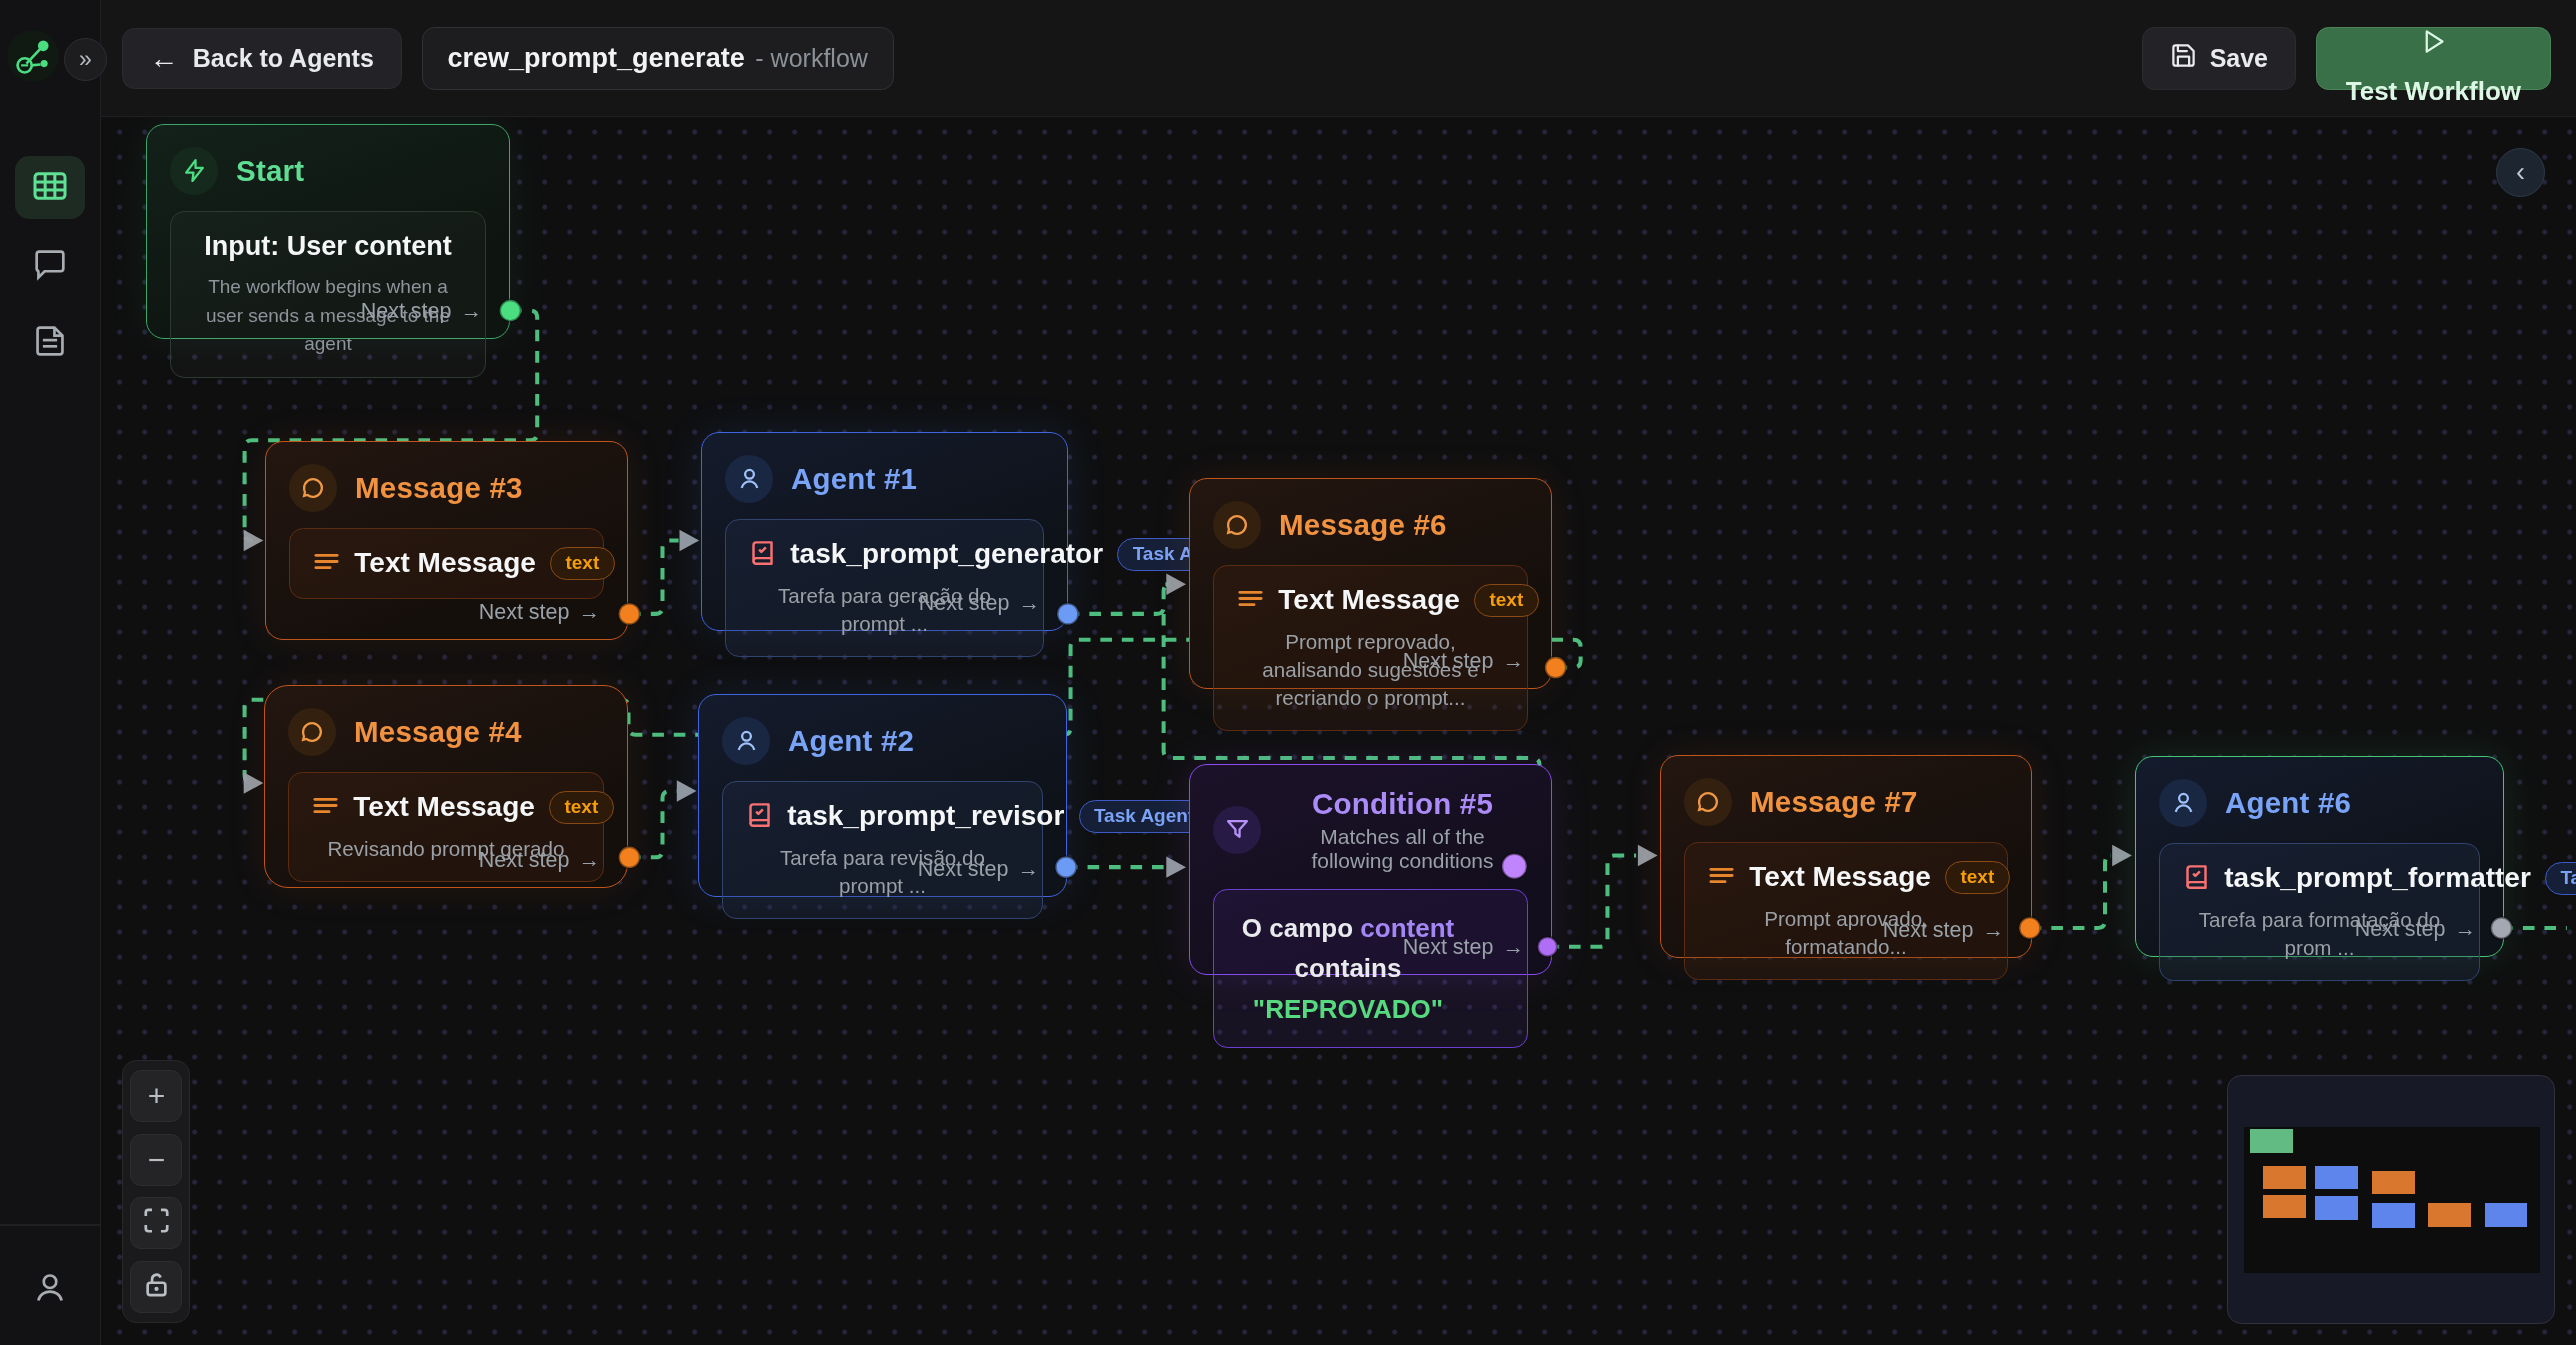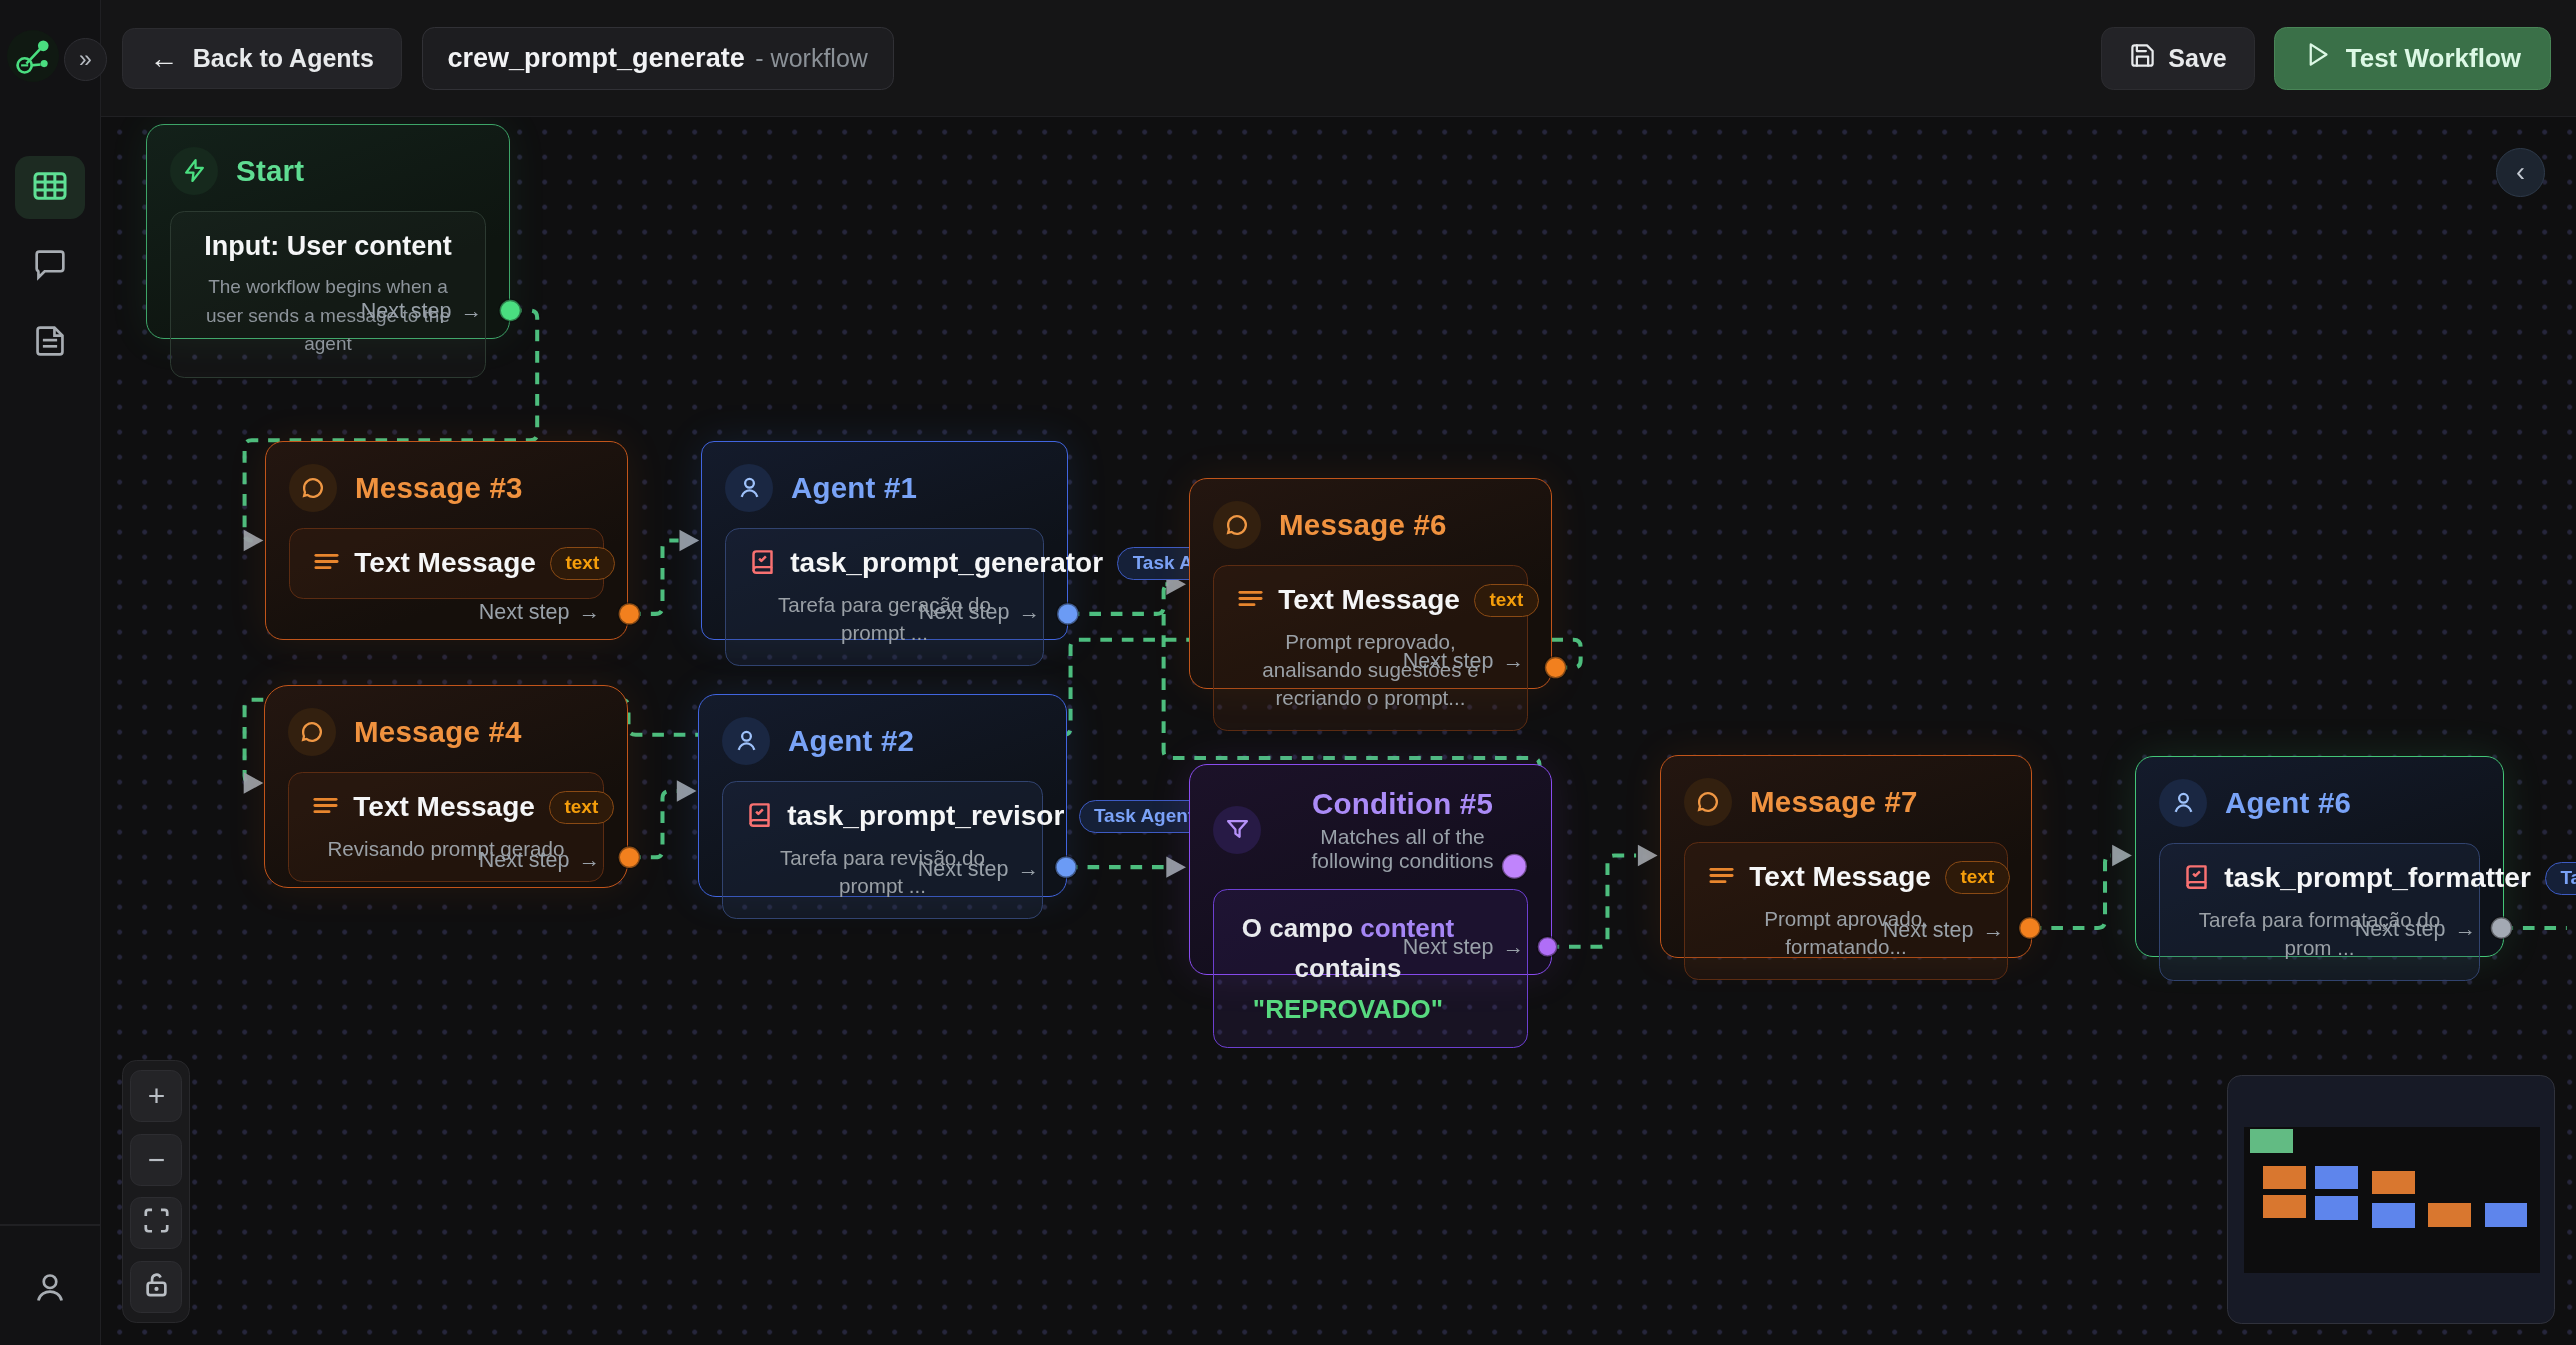--- a/index.html
+++ b/index.html
@@ -7,21 +7,21 @@
 
   
   #topbar{position:absolute;left:100px;top:0;right:0;height:116px;background:#151516;border-bottom:1.8px solid #202023;display:flex;align-items:center;z-index:10;}
   #sidebar{position:absolute;left:0;top:0;width:100px;height:1345px;background:#121214;border-right:1.8px solid #202023;z-index:11;}
   .tb-btn{display:flex;align-items:center;gap:14.3px;height:61px;border-radius:12.5px;background:#232327;color:#e8eaec;font-size:25px;font-weight:600;padding:0 27px;margin-left:21.5px;border:0.9px solid #2c2c30;cursor:pointer;}
   .tb-chip{display:flex;align-items:center;gap:10.7px;height:61px;border-radius:12.5px;background:#1d1d20;border:0.9px solid #313136;padding:0 25px;margin-left:19.7px;}
   .chip-title{color:#f2f3f5;font-size:27px;font-weight:700;}
   .chip-suffix{color:#8b9197;font-size:25px;font-weight:400;}
   #tb-right{margin-left:auto;display:flex;align-items:center;margin-right:25px;}
   .tb-save{display:flex;align-items:center;gap:12.5px;height:63px;border-radius:12.5px;background:#232327;border:0.9px solid #2c2c30;color:#e8eaec;font-size:25px;font-weight:600;padding:0 27px;cursor:pointer;}
-  .tb-test{display:flex;align-items:center;gap:14.3px;height:63px;border-radius:12.5px;background:#3a7048;border:0.9px solid #498557;color:#dcf8e5;font-size:26px;font-weight:700;padding:0 29px;margin-left:19.7px;cursor:pointer;}
+  .tb-test{display:flex;align-items:center;gap:14.3px;height:63px;border-radius:12.5px;background:#3a7048;border:0.9px solid #498557;color:#dcf8e5;font-size:26px;font-weight:700;padding:0 29px;margin-left:19.7px;cursor:pointer;flex-direction:column;}
   .back-arrow{font-size:29px;color:#e8eaec;}
 
   #logo{position:absolute;left:7.2px;top:30px;width:52px;height:52px;border-radius:50%;background:#101912;display:flex;align-items:center;justify-content:center;}
   #expand-btn{position:absolute;left:64px;top:38px;width:41px;height:41px;border-radius:50%;background:#1d1d20;border:0.9px solid #2e2e33;color:#b5bac0;font-size:23px;display:flex;align-items:center;justify-content:center;cursor:pointer;z-index:12;}
   .sb-item{position:absolute;left:50%;transform:translateX(-50%);width:70px;height:63px;border-radius:14.3px;display:flex;align-items:center;justify-content:center;cursor:pointer;}
   .sb-item.active{background:#1d2b22;}
   #sb-divider{position:absolute;left:0;right:0;top:1224px;height:1.8px;background:#202023;}
 
   
   #canvas{position:absolute;left:100px;top:116px;right:0;bottom:0;
@@ -246,21 +246,21 @@
                 </svg></span>
         <span class="row-title">Text Message</span>
         <span class="badge badge-text">text</span>
             </div>
           </div>
     <div class="node-footer">
       <span>Next step</span>
       <span>→</span>
     </div>
   </div>
-        <div class="node t-agent" style="left: 701px; top: 441px; width: 365px; height: 197px; border-radius: 13px;">
+        <div class="node t-agent" style="left: 701px; top: 432px; width: 365px; height: 197px;">
     <div class="node-head">
       <span class="icon-circle">
               <svg width="25" height="25" viewBox="0 0 24 24" fill="none" stroke="#9fc2fb" stroke-width="2.2">
                 <circle cx="12" cy="8" r="4.2"></circle>
                 <path d="M4.5 21c1-4.4 5-6.2 7.5-6.2s6.5 1.8 7.5 6.2"></path>
               </svg>
             </span>
       <div>
         <div class="node-title">Agent #1</div>
 

